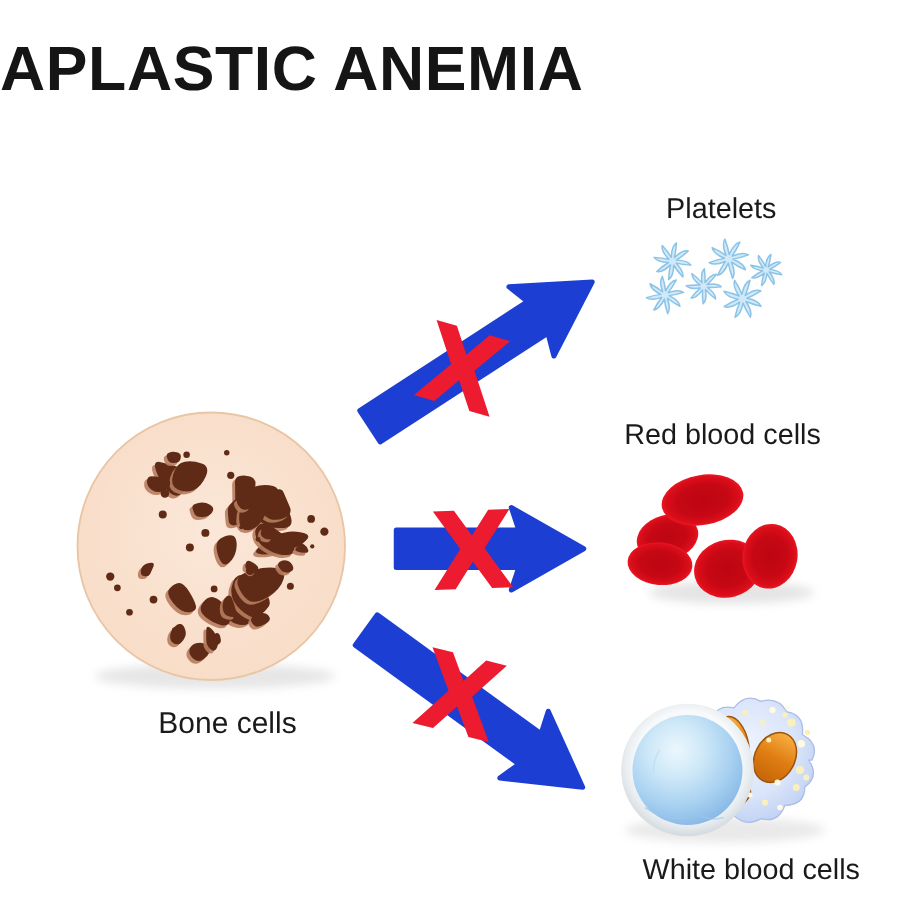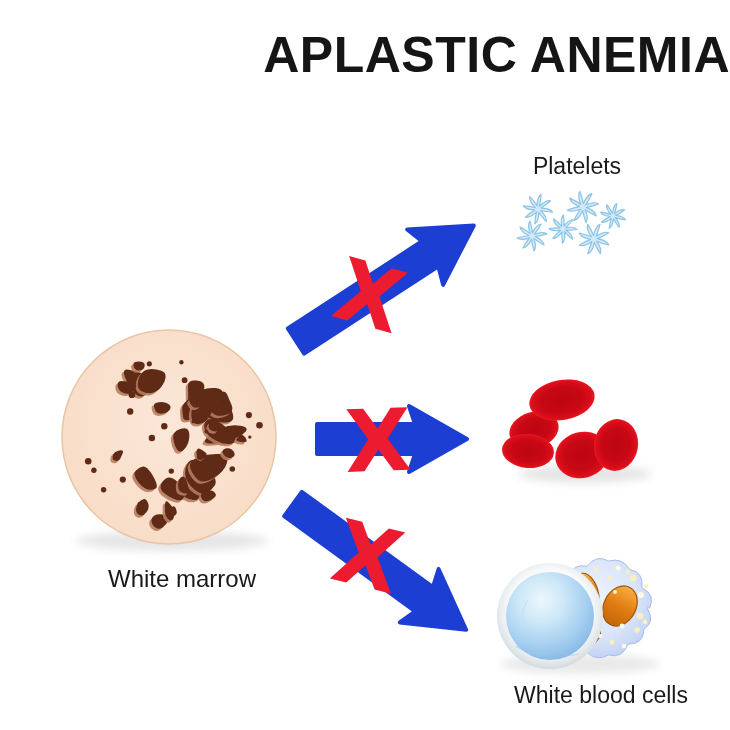--- a/index.html
+++ b/index.html
@@ -2,21 +2,21 @@
 <html><head>
 <meta charset="utf-8">
 <style>
   html,body{margin:0;padding:0;}
   body{
     width:730px;height:730px;background:#ffffff;overflow:hidden;position:relative;
     font-family:"Liberation Sans", sans-serif;
   }
   .stage{position:absolute;inset:0;}
   .title{
-    position:absolute;top:26px;left:0;width:730px;text-align:right;
+    position:absolute;top:26px;left:0;width:730px;text-align:left;
     font-size:50px;font-weight:bold;letter-spacing:.5px;color:#151515;
   }
   .label{
     position:absolute;transform:translateX(-50%);white-space:nowrap;
     font-size:23px;color:#1a1a1a;
   }
   #label-platelets{left:577px;top:153px;text-align:center;}
   #label-rbc{left:578px;top:334px;}
   #label-wbc{left:601px;top:682px;}
   #label-marrow{left:182px;top:565px;font-size:24px;}
@@ -225,15 +225,16 @@
         <circle cx="550" cy="616" r="53" fill="url(#rimG)"></circle>
         <circle cx="550" cy="616" r="44" fill="url(#ballG)"></circle>
         <path d="M516,646 q16,11 36,8" stroke="#9cc6ec" stroke-width="1.4" fill="none" opacity="0.7"></path>
         <path d="M560,652 q8,5 19,2" stroke="#9cc6ec" stroke-width="1.2" fill="none" opacity="0.6"></path>
         <path d="M528,600 q-6,8 -5,18" stroke="#bcdcf4" stroke-width="1.2" fill="none" opacity="0.7"></path>
       </g>
     </g>
   </svg>
 
   <div class="label" id="label-platelets">Platelets</div>
+  <div class="label" id="label-rbc">Red blood cells</div>
   <div class="label" id="label-wbc">White blood cells</div>
-  <div class="label" id="label-marrow">White marrow</div>
+  <div class="label" id="label-marrow">Bone cells</div>
 </div>
 
 </body></html>

